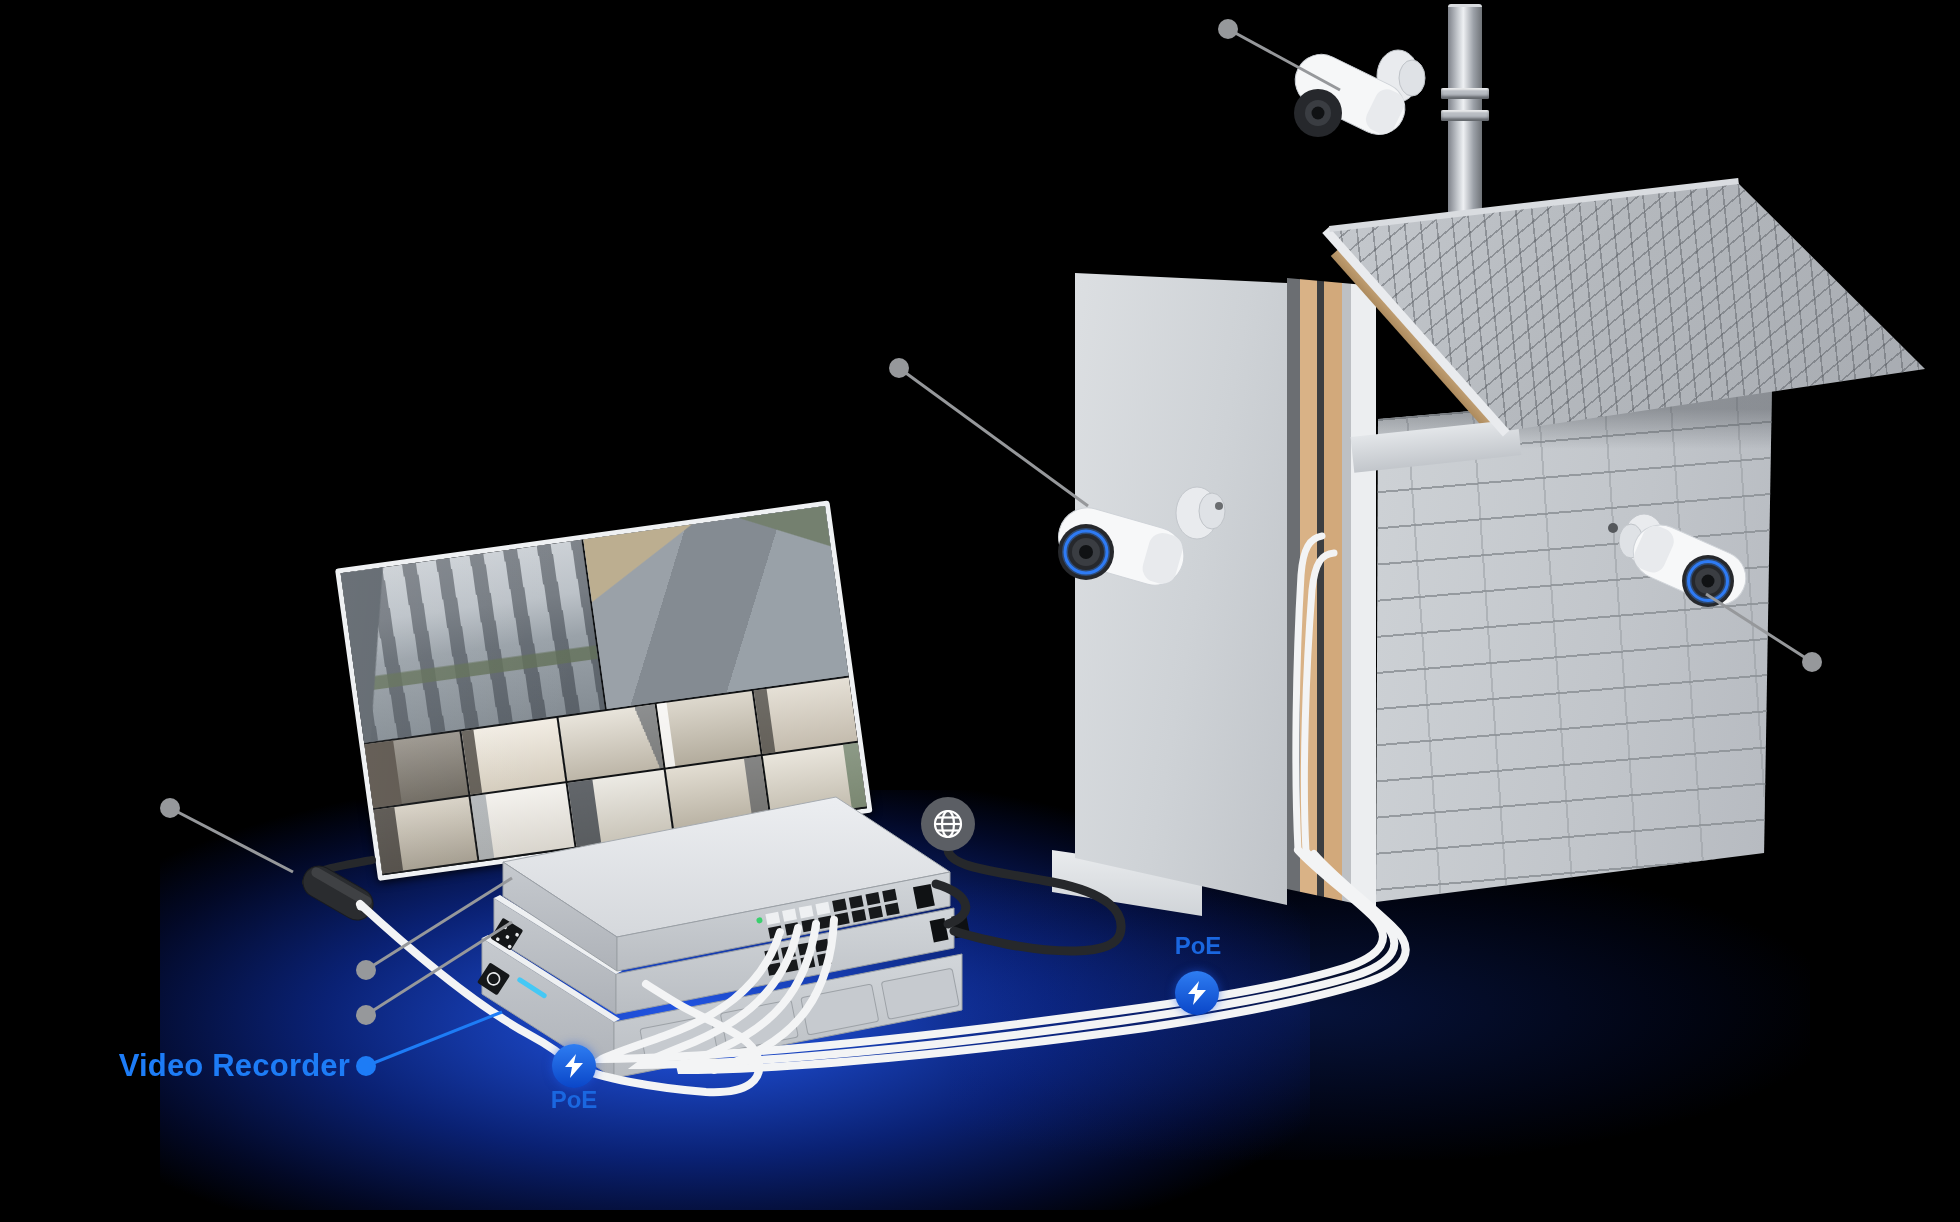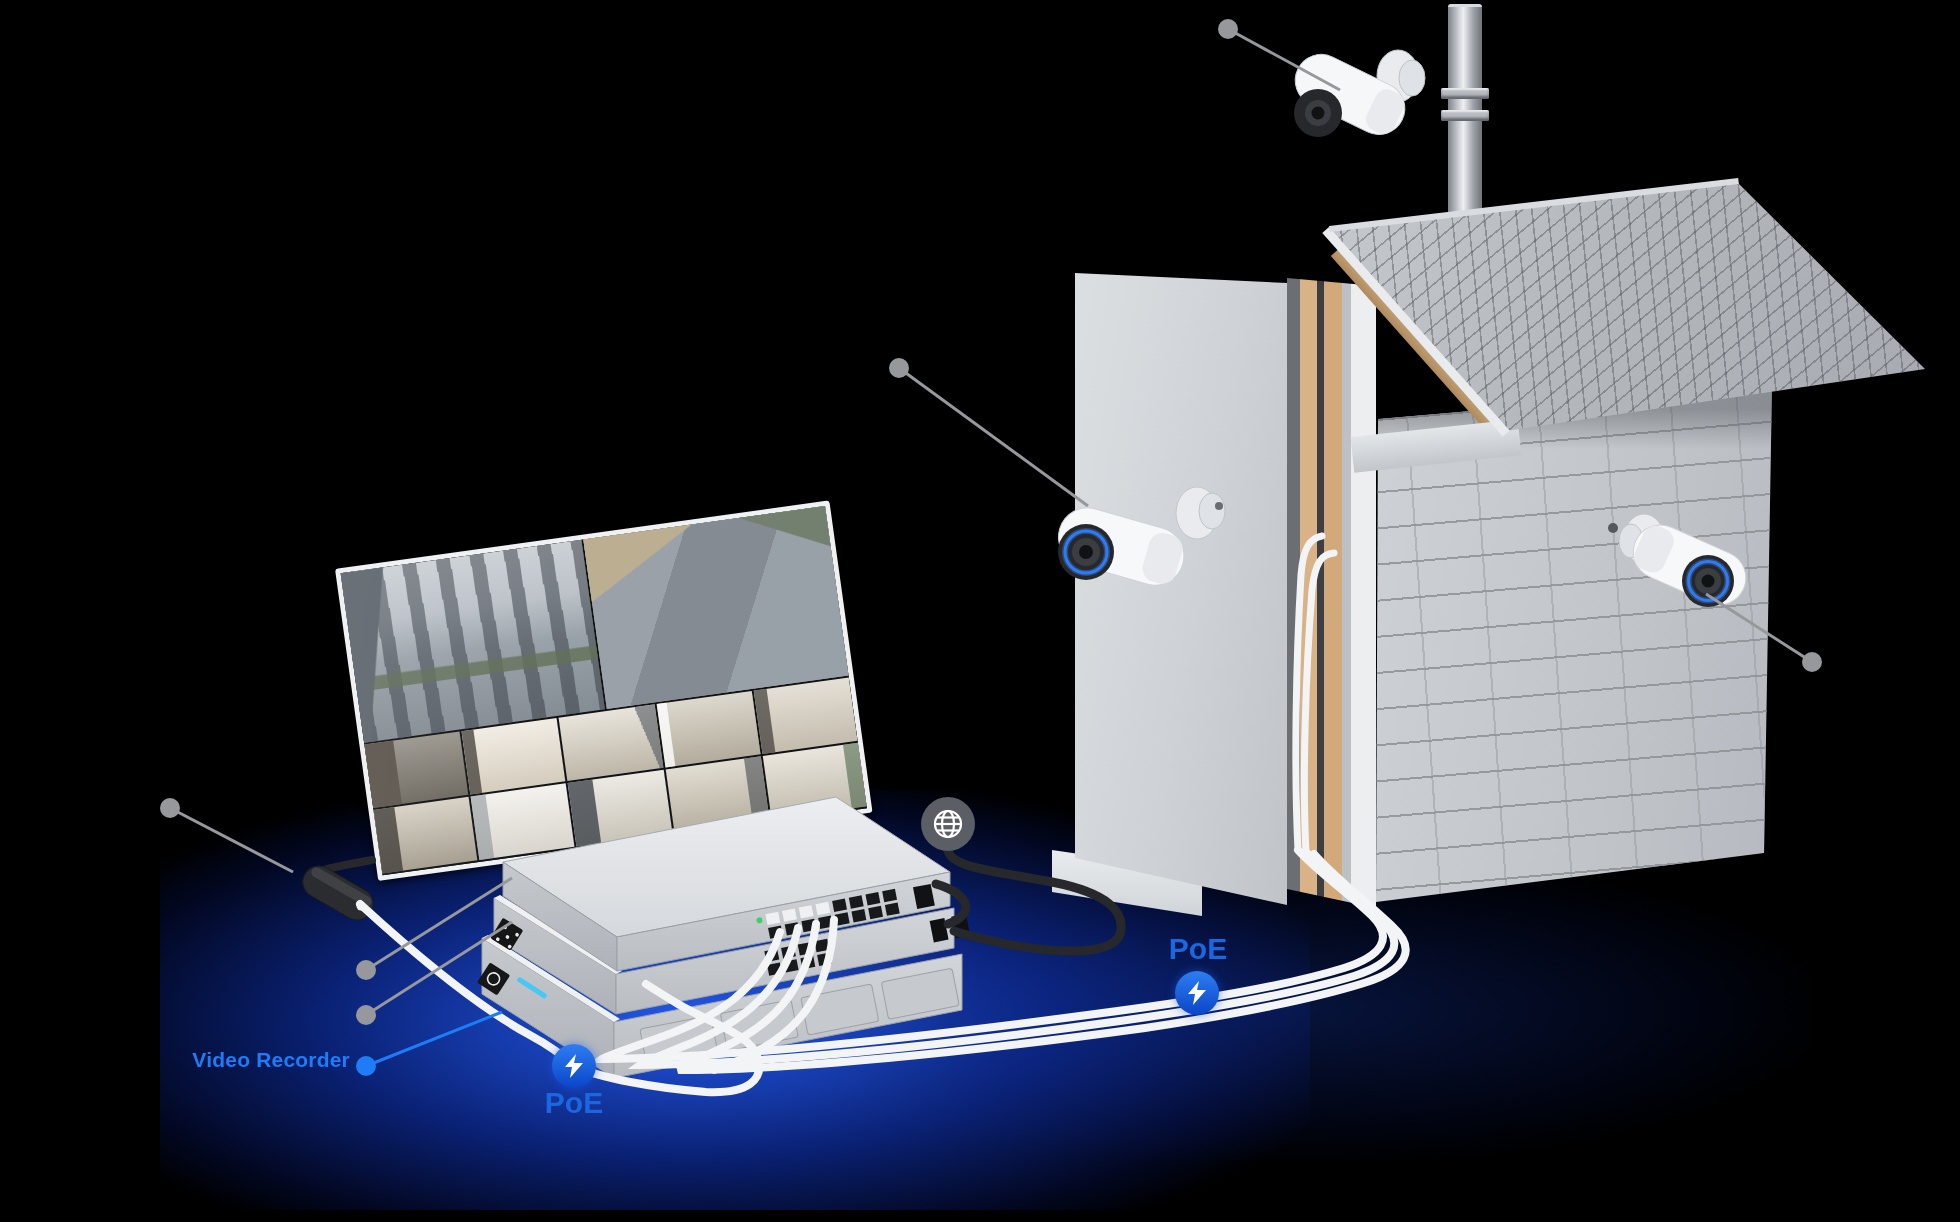--- a/index.html
+++ b/index.html
@@ -94,22 +94,22 @@
   .fd12{background-image:linear-gradient(270deg,rgba(64,92,64,.55) 0 16%,rgba(0,0,0,0) 16%),
       linear-gradient(180deg,#e9e5dc,#c2bcae);}
   .sheen{position:absolute;inset:0;background:linear-gradient(105deg,rgba(255,255,255,.07),rgba(255,255,255,0) 45%);pointer-events:none;}
 
   
   .overlay{left:0;top:0;z-index:30;}
   .cam{z-index:20;}
 
   
   .vr-label{left:118px;top:1048px;width:232px;z-index:45;text-align:right;
-    color:#1d7cf6;font-size:21px;font-weight:700;letter-spacing:.2px;}
-  .poe-text{z-index:45;width:90px;text-align:center;color:#1a67e0;font-size:30px;font-weight:700;}
+    color:#1d7cf6;font-size:31px;font-weight:700;letter-spacing:.2px;}
+  .poe-text{z-index:45;width:90px;text-align:center;color:#1a67e0;font-size:24px;font-weight:700;}
   .poe1-text{left:529px;top:1086px;}
   .poe2-text{left:1153px;top:932px;}
   .badge{z-index:45;width:44px;height:44px;border-radius:50%;
     background:linear-gradient(180deg,#2e7df2,#0a46c8);
     box-shadow:0 0 10px rgba(30,90,230,.55);display:flex;align-items:center;justify-content:center;}
   .badge1{left:552px;top:1044px;} .badge2{left:1175px;top:971px;}
   .globe{left:921px;top:797px;width:54px;height:54px;border-radius:50%;background:#5b5e64;z-index:45;
     display:flex;align-items:center;justify-content:center;}
 </style>
 </head>

